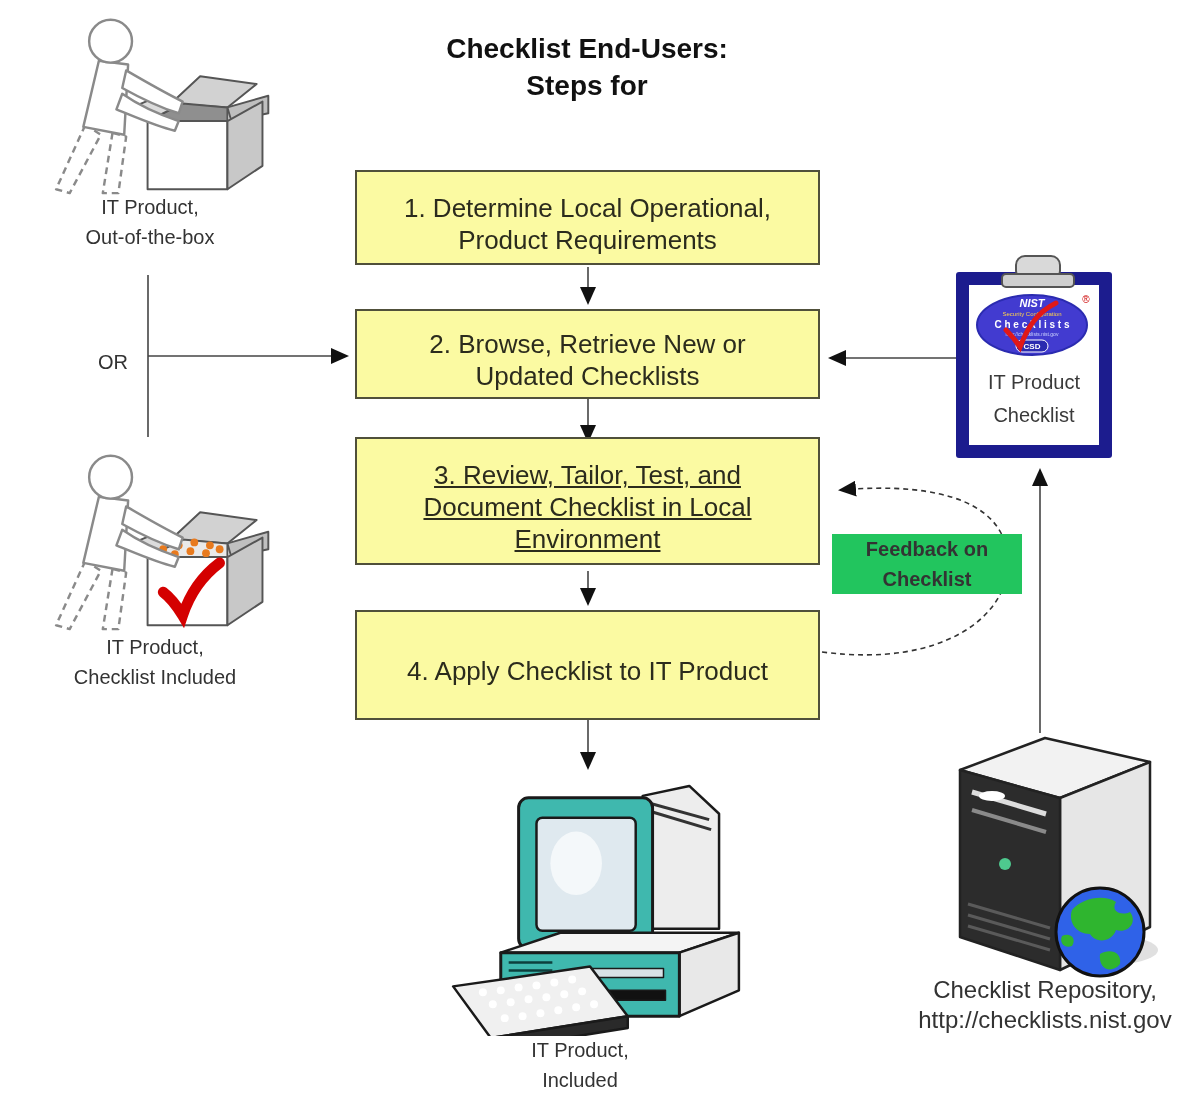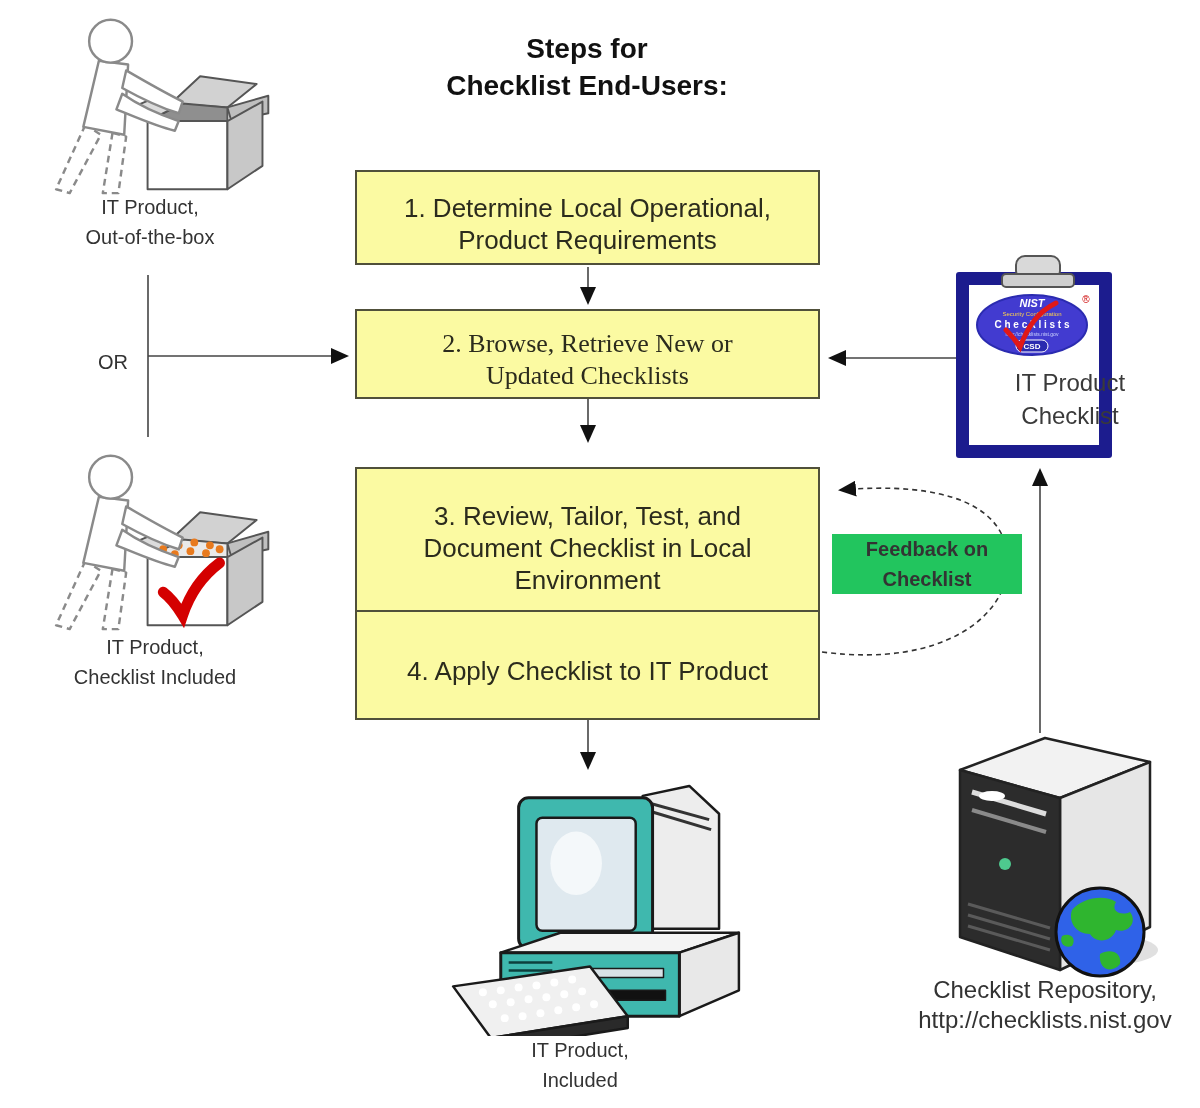--- a/index.html
+++ b/index.html
@@ -13,40 +13,40 @@
     font-size:28px;font-weight:bold;color:#111;line-height:37px;
   }
   .step{
     position:absolute;left:355px;width:465px;box-sizing:border-box;
     background:#fbfaa2;border:2px solid #50503a;
     display:flex;align-items:center;justify-content:center;text-align:center;
     font-size:26px;color:#2b2b1d;line-height:32px;
   }
   .step span{display:inline-block;margin-top:12px;}
   #step1{top:170px;height:95px;}  #step1 span{max-width:430px;}
-  #step2{top:309px;height:90px;}  #step2 span{max-width:345px;font-family:Liberation Serif, serif;}
-  #step3{top:467px;height:150px;} #step3 span{max-width:360px;}
+  #step2{top:309px;height:90px;}  #step2 span{max-width:345px;}
+  #step3{top:437px;height:128px;text-decoration:underline;} #step3 span{max-width:360px;}
   #step4{top:610px;height:110px;}  #step4 span{max-width:430px;}
   .lbl{position:absolute;text-align:center;font-size:20px;color:#333;line-height:30px;}
   #lbl-unboxing{left:40px;top:192px;width:220px;}
   #lbl-or{left:78px;top:340px;width:70px;margin-top:7px;}
   #lbl-included{left:35px;top:632px;width:240px;}
   #lbl-secured{left:470px;top:1035px;width:220px;}
   #lbl-feedback{left:832px;top:534px;width:190px;background:#22c55e;font-weight:bold;}
   #lbl-repository{left:885px;top:975px;width:320px;font-size:24px;}
   .clipboard{
     position:absolute;left:956px;top:272px;width:156px;height:186px;
     background:#1c1c8e;border-radius:3px;
   }
   .clipboard .sheet{
     position:absolute;left:13px;top:13px;width:130px;height:160px;background:#fff;
   }
   .clipboard-text{
     position:absolute;left:969px;top:366px;width:130px;text-align:center;
-    font-size:24px;color:#3a3a3a;line-height:33px;margin-left:36px;
+    font-size:20px;color:#3a3a3a;line-height:33px;
   }
   .figure{position:absolute;}
 </style>
 </head>
 <body>
 
 <div id="canvas">
 
   <svg class="overlay" width="1200" height="1108">
     <defs>
@@ -61,22 +61,22 @@
       <line x1="588" y1="703" x2="588" y2="768" marker-end="url(#ah)"></line>
       <line x1="148" y1="275" x2="148" y2="437"></line>
       <line x1="148" y1="356" x2="347" y2="356" marker-end="url(#ah)"></line>
       <line x1="958" y1="358" x2="830" y2="358" marker-end="url(#ah)"></line>
       <line x1="1040" y1="733" x2="1040" y2="470" marker-end="url(#ah)"></line>
       <path d="M822,652 C945,668 1008,615 1008,563 C1008,505 945,481 840,490" stroke="#333" stroke-dasharray="5 4" marker-end="url(#ah)"></path>
     </g>
   </svg>
 
   <div class="title">
+    <div>Checklist End-Users:</div>
     <div>Steps for</div>
-    <div>Checklist End-Users:</div>
   </div>
 
   <div class="step" id="step1">
     <span>1. Determine Local Operational, Product Requirements</span>
   </div>
   <div class="step" id="step2">
     <span>2. Browse, Retrieve New or Updated Checklists</span>
   </div>
   <div class="step" id="step3">
     <span>3. Review, Tailor, Test, and Document Checklist in Local Environment</span>

